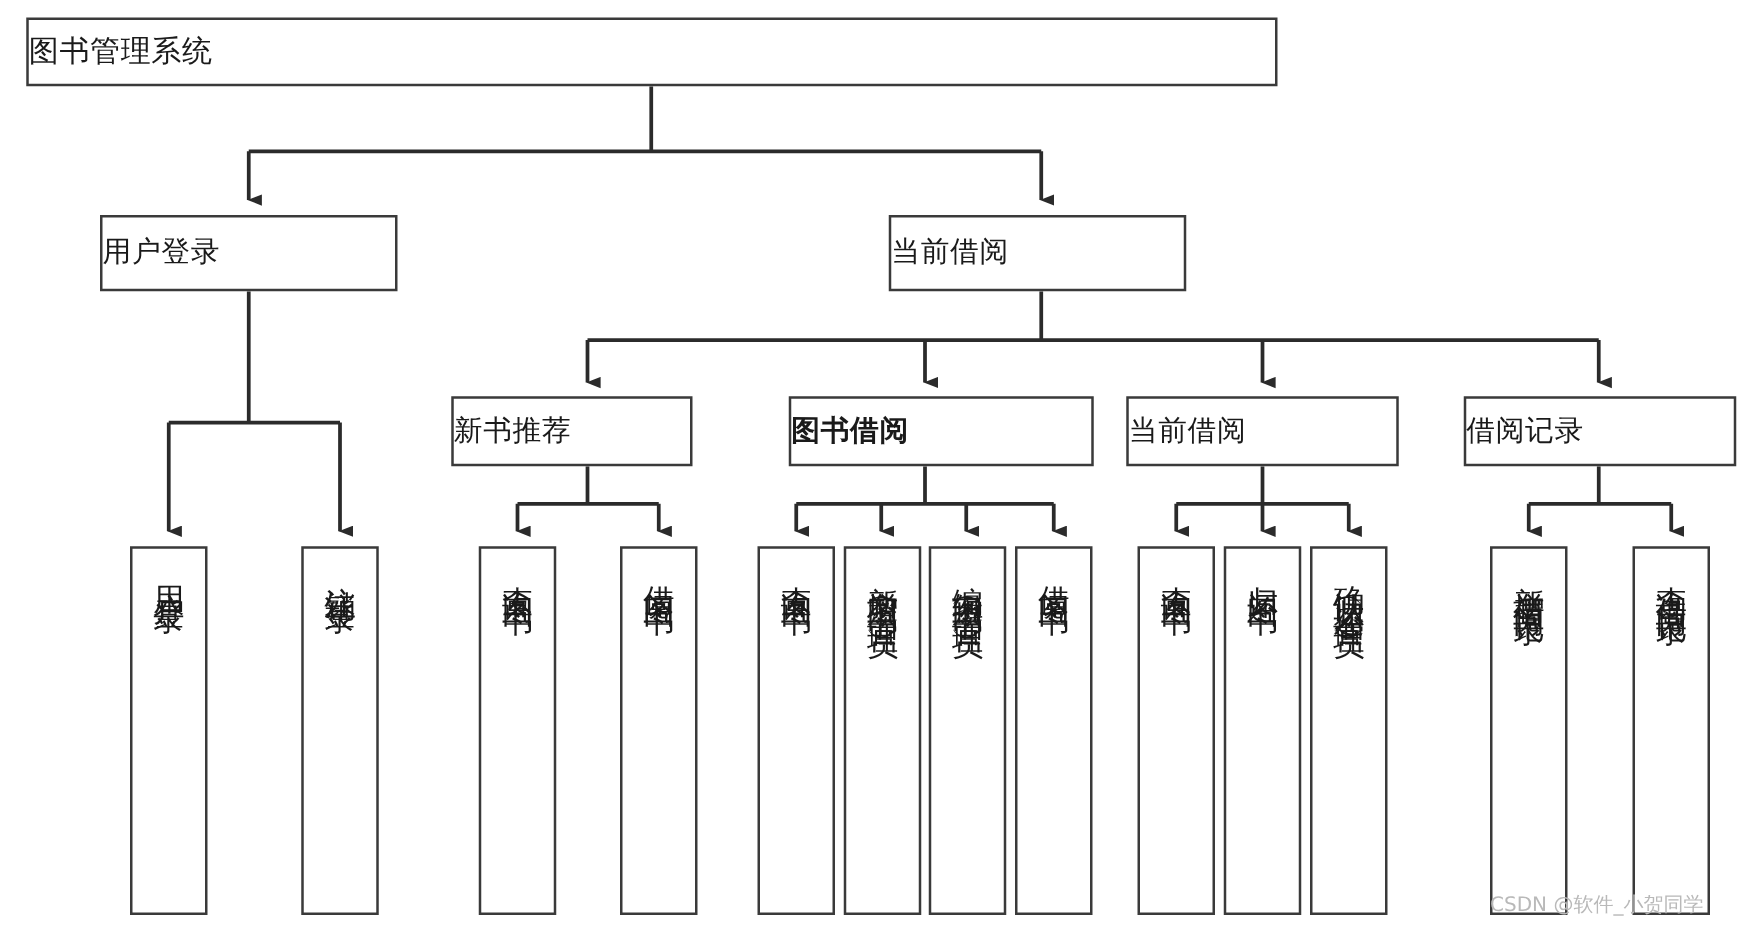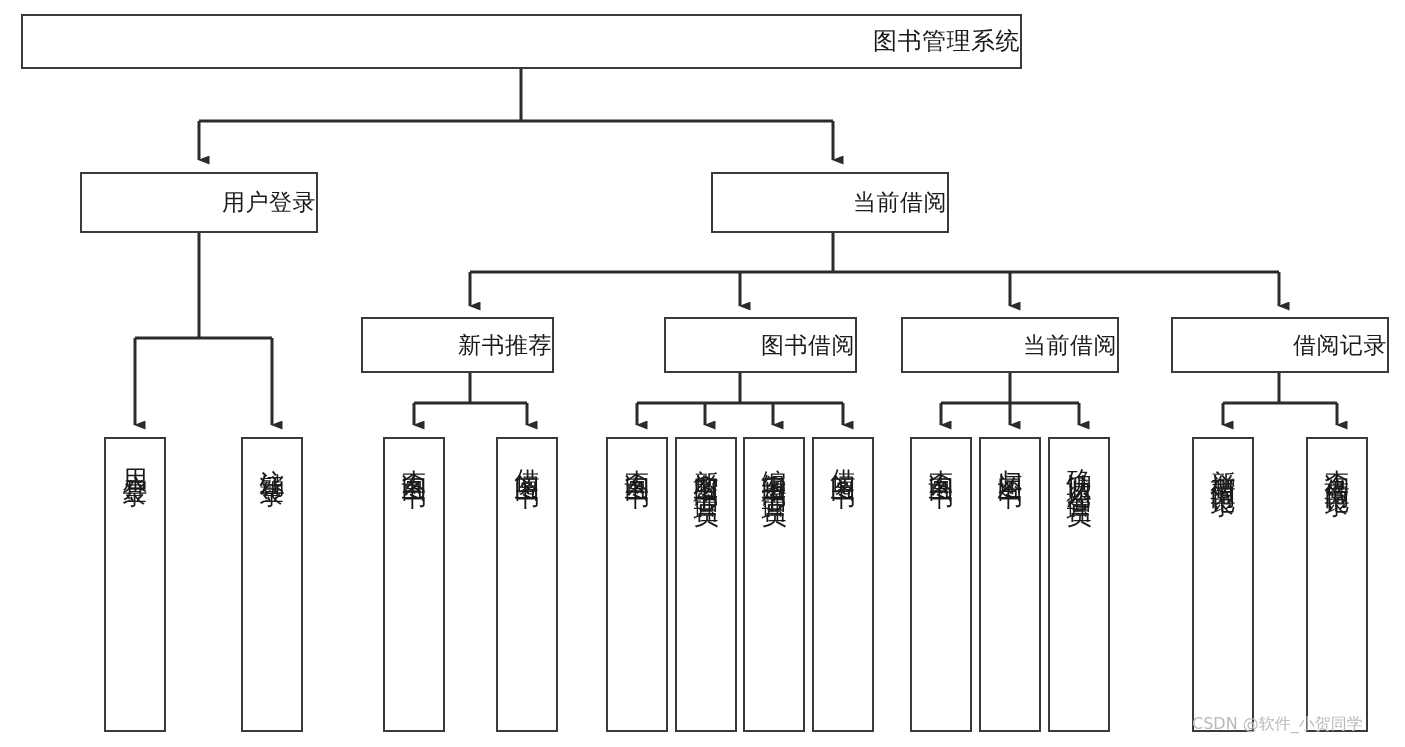--- a/index.html
+++ b/index.html
@@ -12,21 +12,21 @@
   #diagram{position:relative;width:1405px;height:747px;}
   svg#edges{position:absolute;left:0;top:0;width:1405px;height:747px;pointer-events:none;}
 
   .node{
     position:absolute;
     box-sizing:border-box;
     background:#ffffff;
     border:2.5px solid #3a3a3a;
     display:flex;
     align-items:center;
-    justify-content:flex-end;
+    justify-content:flex-start;
     color:#1a1a1a;
   }
   .node .label{
     display:block;
     text-align:center;
     line-height:1.05;
     letter-spacing:0.5px;
     white-space:pre;
   }
   .node.horiz .label{ font-size:23px; }
@@ -119,21 +119,21 @@
   <div class="node horiz" style="left:80px;top:172px;width:238px;height:61px;">
     <span class="label">用户登录</span>
   </div>
   <div class="node horiz" style="left:711px;top:172px;width:238px;height:61px;">
     <span class="label">当前借阅</span>
   </div>
 
   <div class="node horiz" style="left:361px;top:317px;width:193px;height:56px;">
     <span class="label">新书推荐</span>
   </div>
-  <div class="node horiz" style="left:664px;top:317px;width:193px;height:56px;">
+  <div class="node horiz" style="left:631px;top:317px;width:244px;height:56px;font-weight:bold;">
     <span class="label">图书借阅</span>
   </div>
   <div class="node horiz" style="left:901px;top:317px;width:218px;height:56px;">
     <span class="label">当前借阅</span>
   </div>
   <div class="node horiz" style="left:1171px;top:317px;width:218px;height:56px;">
     <span class="label">借阅记录</span>
   </div>
 
   <div class="node vert" style="left:104px;top:437px;width:62px;height:295px;">

